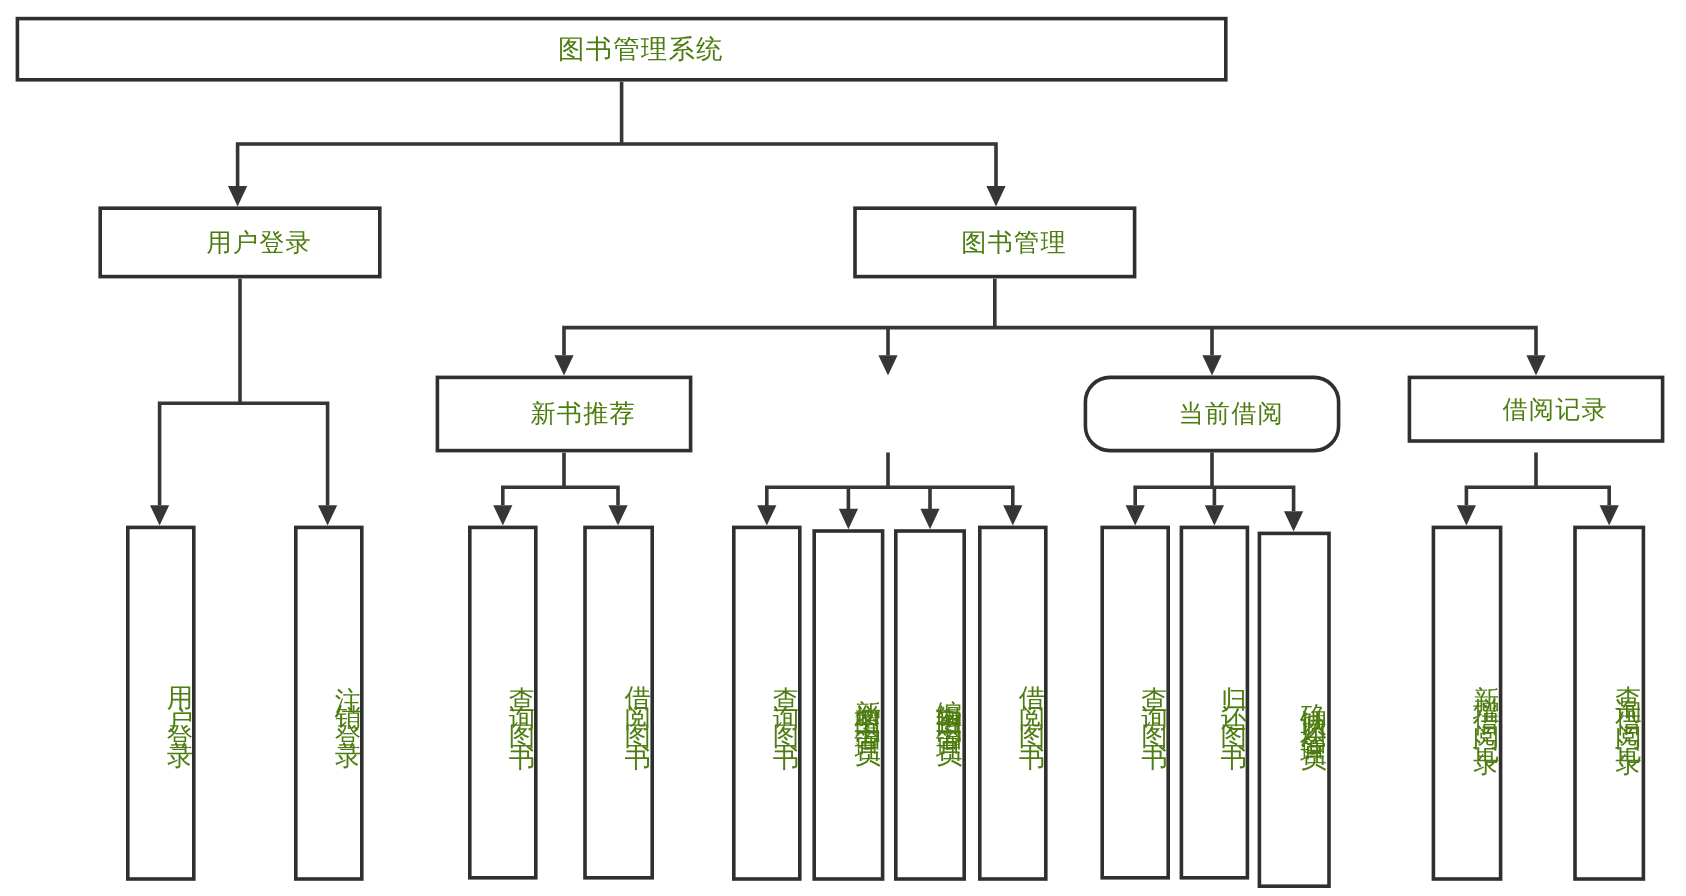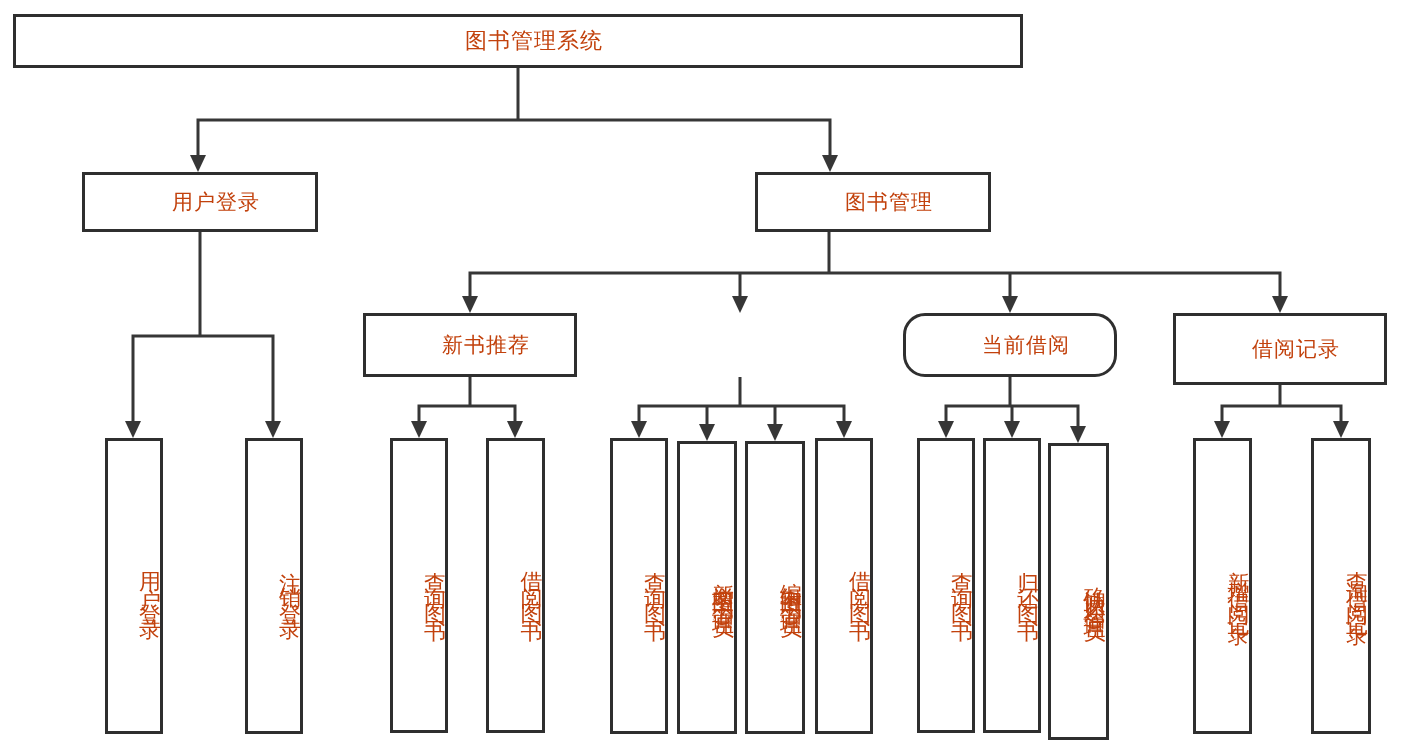--- a/index.html
+++ b/index.html
@@ -7,21 +7,21 @@
     position:relative; width:1405px; height:747px;
     background:#ffffff; overflow:hidden;
     font-family:"Liberation Sans","DejaVu Sans",sans-serif;
     color:#262626;
   }
   #wires { position:absolute; left:0; top:0; width:1405px; height:747px; }
   .box {
     position:absolute; box-sizing:border-box;
     background:#ffffff; border:3px solid #2f2f2f;
     display:flex; align-items:center; justify-content:center;
-    font-size:21px; letter-spacing:1px; color:#c2410c;
+    font-size:21px; letter-spacing:1px; color:#4d7c0f;
     z-index:2;
     padding-left:32px;
   }
   .root  { font-size:22px; }
   .leaf  { font-size:22px; }
   .leaf .vtxt {
     writing-mode:vertical-rl; text-orientation:mixed;
     letter-spacing:16px; line-height:1;
   }
   .leaf .mid   { letter-spacing:11px; }
@@ -73,25 +73,25 @@
       <polygon points="1004,421 1020,421 1012,438"></polygon>
       <polygon points="1070,426 1086,426 1078,443"></polygon>
       <polygon points="1214,421 1230,421 1222,438"></polygon>
       <polygon points="1333,421 1349,421 1341,438"></polygon>
     </g>
   </svg>
 
   <div class="box root" style="left:13px; top:14px; width:1010px; height:54px;">图书管理系统</div>
 
   <div class="box" style="left:82px; top:172px; width:236px; height:60px;">用户登录</div>
-  <div class="box" style="left:711px; top:172px; width:236px; height:60px;margin-left:44px;">图书管理</div>
+  <div class="box" style="left:711px; top:172px; width:236px; height:60px;">图书管理</div>
 
   <div class="box" style="left:363px; top:313px; width:214px; height:64px;">新书推荐</div>
   <div class="box" style="left:903px; top:313px; width:214px; height:64px;border-radius:22px;">当前借阅</div>
-  <div class="box" style="left:1173px; top:313px; width:214px; height:72px;">借阅记录</div>
+  <div class="box" style="left:1173px; top:313px; width:214px; height:56px;">借阅记录</div>
 
   <div class="box leaf" style="left:105px; top:438px; width:58px; height:296px;">
     <span class="vtxt">用户登录</span>
     </div>
   <div class="box leaf" style="left:245px; top:438px; width:58px; height:296px;">
     <span class="vtxt">注销登录</span>
     </div>
 
   <div class="box leaf" style="left:390px; top:438px; width:58px; height:295px;">
     <span class="vtxt">查询图书</span>

